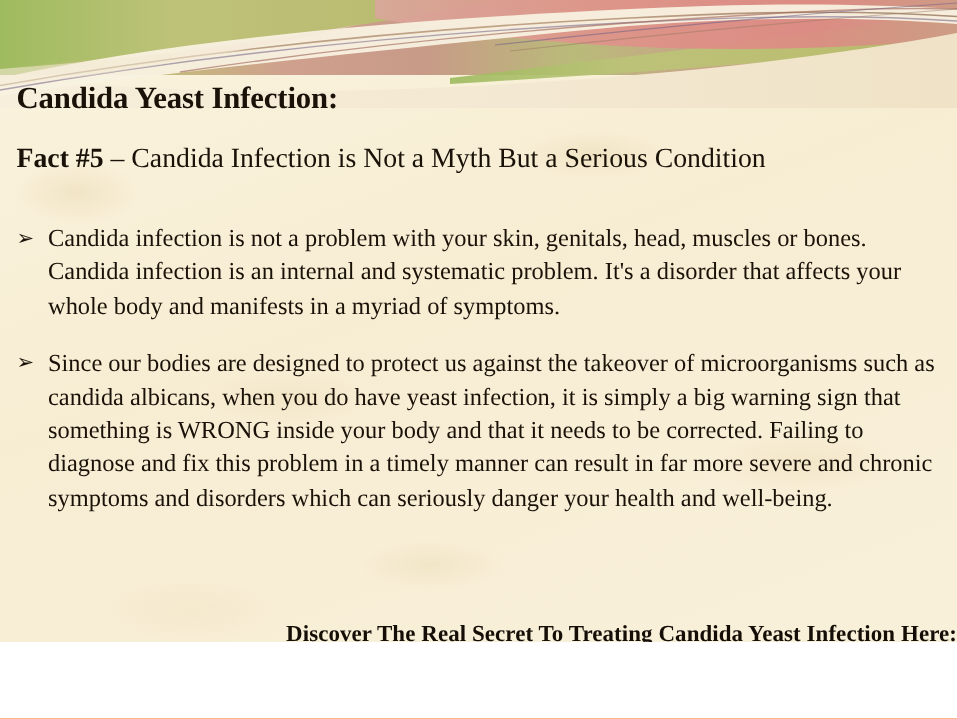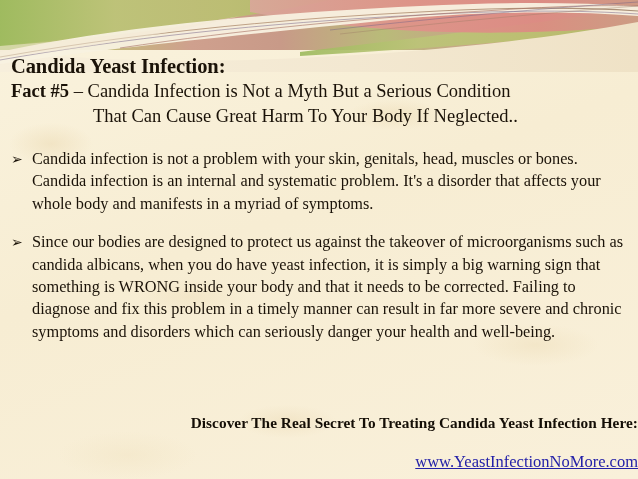--- a/index.html
+++ b/index.html
@@ -3,21 +3,21 @@
 <meta charset="utf-8">
 <style>
   html, body {
     margin: 0;
     padding: 0;
     background: #ffffff;
   }
   .slide {
     position: relative;
     width: 638px;
-    height: 479px;
+    height: 428px;
     overflow: hidden;
     background: #f97316;
     font-family: "Liberation Serif", "DejaVu Serif", serif;
     text-decoration: underline;
   }
 
   
   .paper-texture {
     position: absolute;
     inset: 0;
@@ -58,20 +58,21 @@
   .title-line1 {
     font-size: 20.5px;
     font-weight: bold;
     line-height: 25px;
     letter-spacing: -0.1px;
   }
   .title-line2 {
     font-size: 18.5px;
     line-height: 25px;
     white-space: nowrap;
+    margin-top: 15px;
   }
   .title-line2 .fact {
     font-weight: bold;
   }
   .title-line3 {
     font-size: 18.5px;
     line-height: 25px;
     padding-left: 82px;
     white-space: nowrap;
   }
@@ -188,21 +189,20 @@
     <path d="M340,34 C430,24 530,14 638,6" fill="none" stroke="#9a7a64" stroke-width="0.8" opacity="0.5"></path>
 
     <path d="M0,46 C80,40 170,30 240,16 C160,36 70,50 0,58 Z" fill="#f4ead6" opacity="0.55"></path>
   </svg>
 
   <div class="content">
 
     <div class="title-block">
       <div class="title-line1">Candida Yeast Infection:</div>
       <div class="title-line2"><span class="fact">Fact #5</span><span> – Candida Infection is Not a Myth But a Serious Condition</span></div>
-      <div class="title-line3">That Can Cause Great Harm To Your Body If Neglected..</div>
     </div>
 
     <div class="bullets">
       <div class="bullet">
         <span class="bullet-marker">➢</span>
         <span class="bullet-text">Candida infection is not a problem with your skin, genitals, head, muscles or bones. Candida infection is an internal and systematic problem. It's a disorder that affects your whole body and manifests in a myriad of symptoms.</span>
       </div>
       <div class="bullet">
         <span class="bullet-marker">➢</span>
         <span class="bullet-text">Since our bodies are designed to protect us against the takeover of microorganisms such as candida albicans, when you do have yeast infection, it is simply a big warning sign that something is WRONG inside your body and that it needs to be corrected. Failing to diagnose and fix this problem in a timely manner can result in far more severe and chronic symptoms and disorders which can seriously danger your health and well-being.</span>

